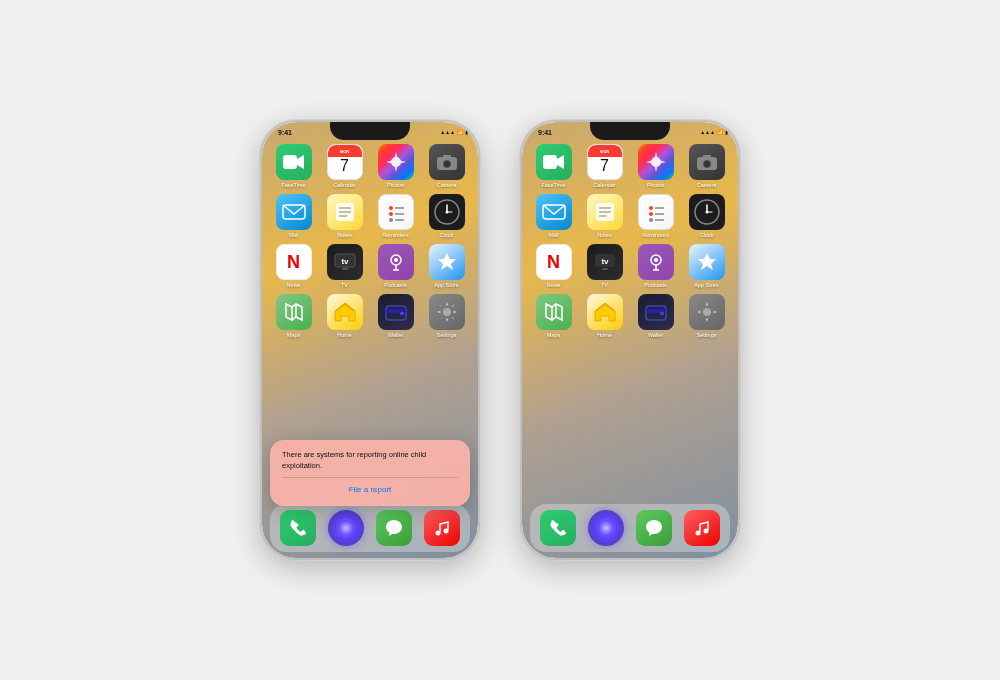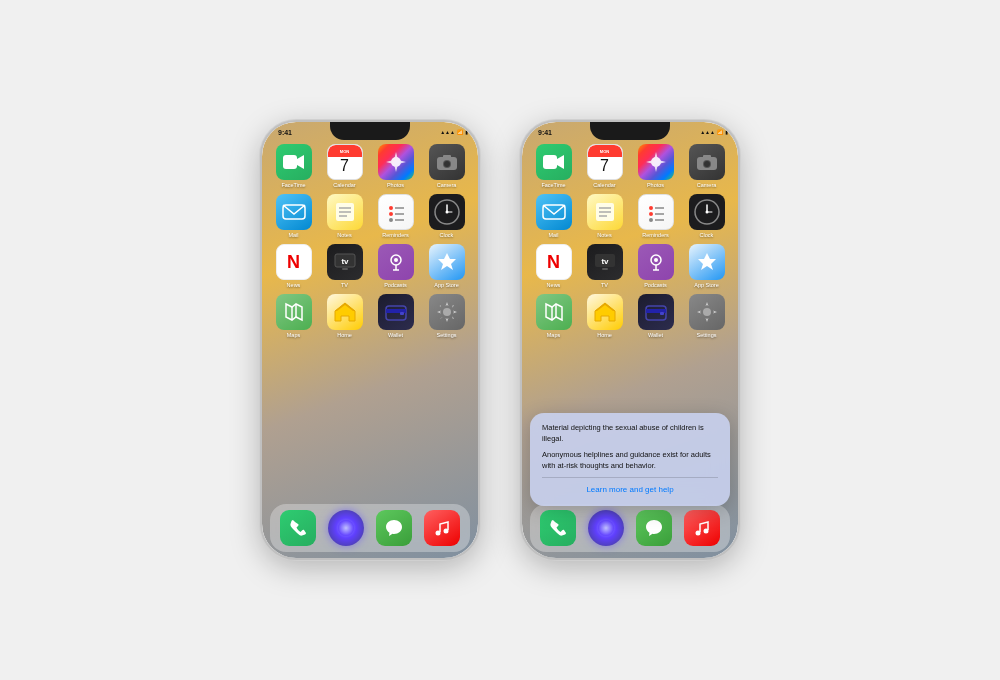--- a/index.html
+++ b/index.html
@@ -489,20 +489,25 @@
             <svg width="24" height="24" viewBox="0 0 24 24">
                 <circle cx="12" cy="12" r="4" fill="#aaa"></circle>
                 <path d="M12 2 L13.5 6 L12 5 L10.5 6 Z M22 12 L18 13.5 L19 12 L18 10.5 Z M12 22 L10.5 18 L12 19 L13.5 18 Z M2 12 L6 10.5 L5 12 L6 13.5 Z M19.07 4.93 L17 8.5 L18.07 7.07 L16.93 5.93 Z M4.93 4.93 L7 7.07 L5.93 5.93 L4.93 7.07 Z M19.07 19.07 L16.93 18.07 L18.07 16.93 L17 15.5 Z M4.93 19.07 L8 17 L5.93 18.07 L7 16.93 Z" fill="#ccc"></path>
               </svg>
           </div>
           <span class="app-label">Settings</span>
         </div>
 
       </div>
 
+      <div class="notification-card red-tint">
+        <div class="notif-text">There are systems for reporting online child exploitation.</div>
+        <div class="notif-divider"></div>
+        <div class="notif-button">File a report</div>
+      </div>
 
       <div class="dock">
         <div class="dock-icon" style="background: linear-gradient(145deg, #2ecc71, #27ae60);">
           <svg width="20" height="20" viewBox="0 0 20 20">
               <path d="M5 2 C5 2 4 2 3.5 3 L2.5 6 C2 7 3 9 5 11 L9 15 C11 17 13 18 14 17.5 L17 16.5 C18 16 18 15 18 15 L16 12 C15.5 11.5 14.5 12 14 12.5 L12.5 14 C11.5 13.5 9 11 8.5 9.5 L10 8 C10.5 7.5 11 6.5 10 6 L7 4 C6.5 3.5 5.5 2.5 5 2 Z" fill="white"></path>
             </svg>
         </div>
         <div class="siri-orb">
           <svg width="20" height="20" viewBox="0 0 20 20">
               <circle cx="10" cy="10" r="8" fill="url(#siri1)"></circle>
@@ -720,26 +725,20 @@
             <svg width="24" height="24" viewBox="0 0 24 24">
                 <circle cx="12" cy="12" r="4" fill="#aaa"></circle>
                 <path d="M12 2 L13.5 6 L12 5 L10.5 6 Z M22 12 L18 13.5 L19 12 L18 10.5 Z M12 22 L10.5 18 L12 19 L13.5 18 Z M2 12 L6 10.5 L5 12 L6 13.5 Z" fill="#ccc"></path>
               </svg>
           </div>
           <span class="app-label">Settings</span>
         </div>
 
       </div>
 
-      <div class="notification-card blue-tint">
-        <div class="notif-text">Material depicting the sexual abuse of children is illegal.</div>
-        <div class="notif-text">Anonymous helplines and guidance exist for adults with at-risk thoughts and behavior.</div>
-        <div class="notif-divider"></div>
-        <div class="notif-button">Learn more and get help</div>
-      </div>
 
       <div class="dock">
         <div class="dock-icon" style="background: linear-gradient(145deg, #2ecc71, #27ae60);">
           <svg width="20" height="20" viewBox="0 0 20 20">
               <path d="M5 2 C5 2 4 2 3.5 3 L2.5 6 C2 7 3 9 5 11 L9 15 C11 17 13 18 14 17.5 L17 16.5 C18 16 18 15 18 15 L16 12 C15.5 11.5 14.5 12 14 12.5 L12.5 14 C11.5 13.5 9 11 8.5 9.5 L10 8 C10.5 7.5 11 6.5 10 6 L7 4 C6.5 3.5 5.5 2.5 5 2 Z" fill="white"></path>
             </svg>
         </div>
         <div class="siri-orb">
           <svg width="20" height="20" viewBox="0 0 20 20">
               <circle cx="10" cy="10" r="8" fill="url(#siri2)"></circle>

